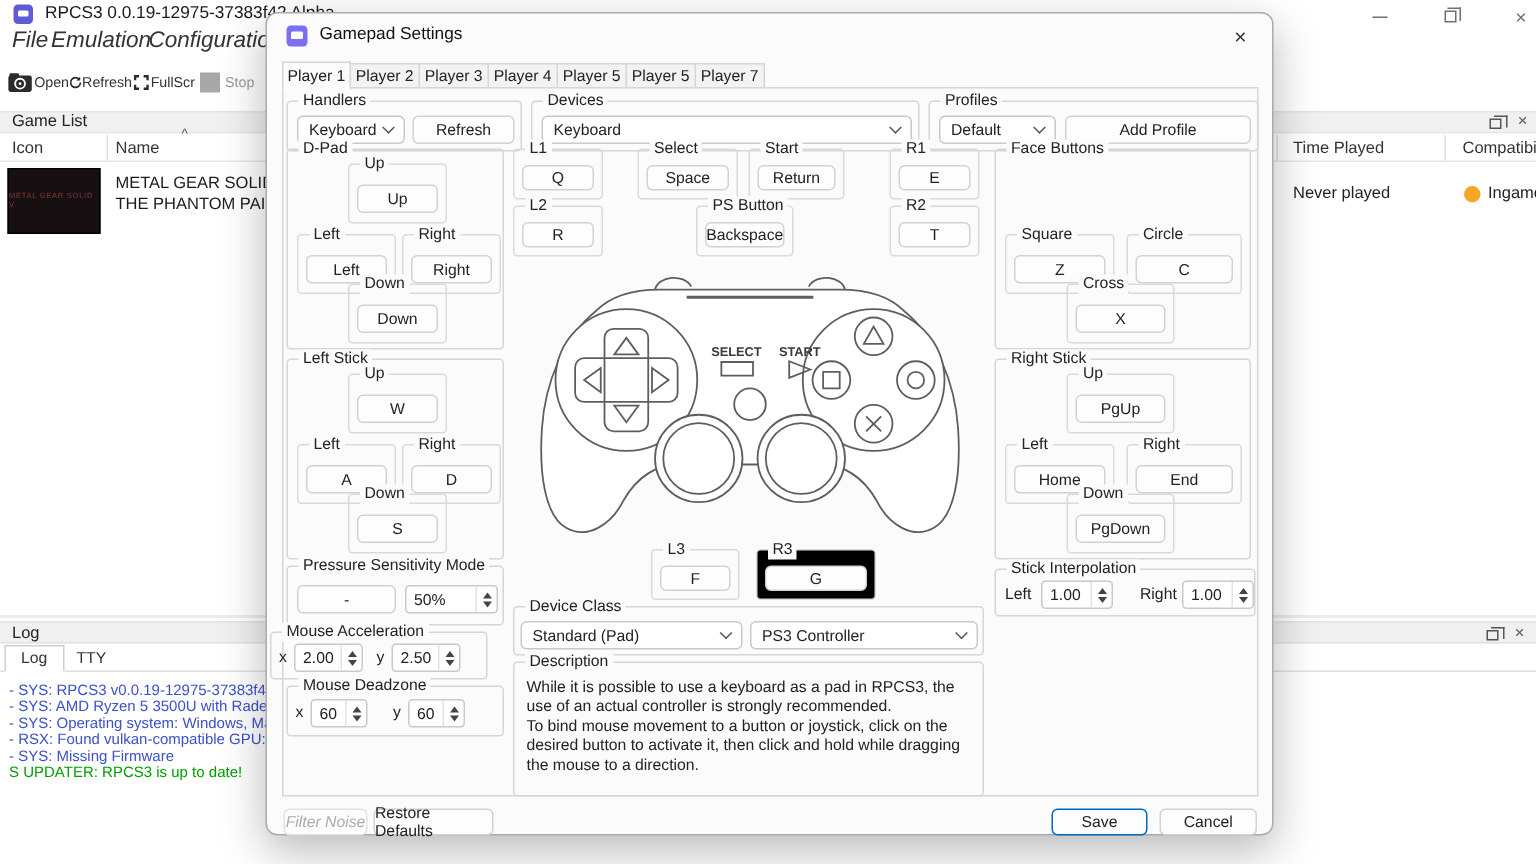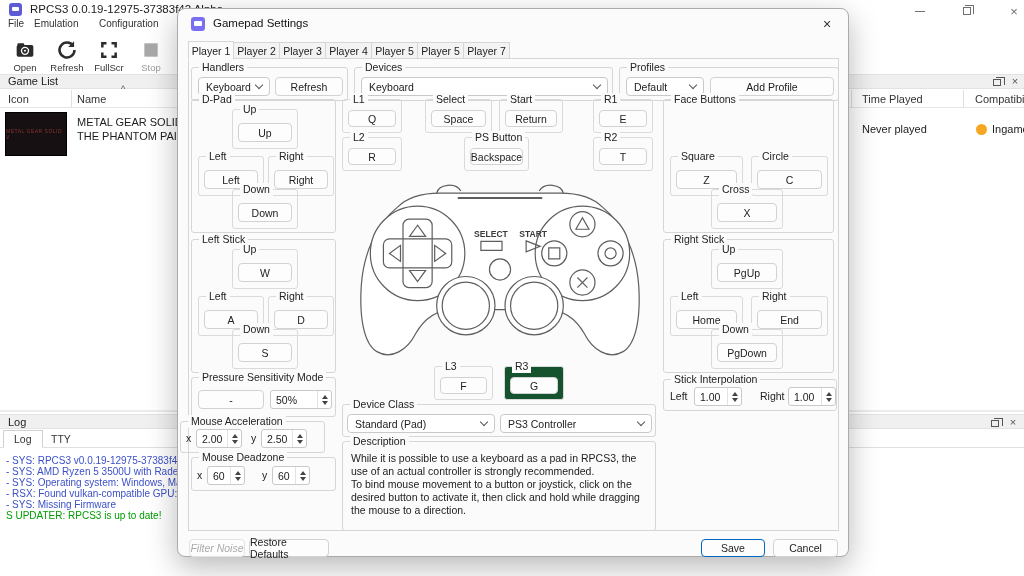--- a/index.html
+++ b/index.html
@@ -12,23 +12,23 @@
   #titlebar { left:0; top:0; width:1024px; height:18px; background:#fff; }
   #app-icon { left:9px; top:3px; width:13px; height:13px; background:#5f5bd7; border-radius:3px; }
   #app-icon::after { content:""; position:absolute; left:3px; top:4px; width:7px; height:4px; background:#fff; border-radius:1px; }
   #app-title { left:30px; top:3px; font-size:11.5px; color:#1a1a1a; white-space:nowrap; }
   .wc { top:4px; width:30px; height:14px; display:flex; align-items:center; justify-content:center; color:#707070; font-size:12px; }
   #wc-min { left:905px; } #wc-min i { display:block; width:10px; height:1px; background:#707070; }
   #wc-max { left:952px; } .restore-ic { position:relative; width:8px; height:8px; border:1px solid #707070; background:#fff; }
   .restore-ic::before { content:""; position:absolute; left:1px; top:-3px; width:8px; height:8px; border:1px solid #707070; border-bottom:none; border-left:none; }
   #wc-close { left:999px; font-size:13px; }
   #menubar { left:0; top:18px; width:1024px; height:15px; }
-  .menu-item { position:absolute; top:0; font-size:10px; color:#333; }
+  .menu-item { position:absolute; top:0; font-size:15px; color:#333;font-style:italic; }
   #toolbar { left:0; top:35px; width:1024px; height:38px; display:flex; padding-left:4px; }
-  .tool-btn { width:42px; height:38px; display:flex; flex-direction:column; align-items:center; justify-content:flex-end; }
+  .tool-btn { width:42px; height:38px; display:flex; flex-direction:row; align-items:center; justify-content:flex-start; }
   .tool-btn svg { width:20px; height:20px; margin-top:2px; }
   .tool-label { font-size:9.5px; color:#333; margin-top:2px; }
   .tool-label.dis { color:#9a9a9a; }
 
   
   #gl-header { left:0; top:74px; width:1024px; height:15px; background:#f0f0f0; border-top:1px solid #e3e3e3; border-bottom:1px solid #e3e3e3; }
   #gl-title { left:8px; top:75px; font-size:11px; color:#222; }
   .dock-btn { width:14px; height:12px; display:flex; align-items:center; justify-content:center; color:#555; font-size:11px; }
   .float-ic { position:relative; width:8px; height:7px; border:1px solid #555; background:transparent; }
   .float-ic::before { content:""; position:absolute; left:2px; top:-3px; width:8px; height:7px; border:1px solid #555; border-bottom:none; border-left:none; }
@@ -400,21 +400,21 @@
         <circle cx="194" cy="128" r="23.5"></circle>
       </g>
       <text x="151" y="60" font-size="8.5" font-weight="bold" text-anchor="middle" fill="#3a3a3a">SELECT</text>
       <text x="193" y="60" font-size="8.5" font-weight="bold" text-anchor="middle" fill="#3a3a3a">START</text>
     </svg>
 
     <div class="kgrp" style="left:256px;top:357px;width:59px;background:#fbfbfb">
       <span class="glbl">L3</span>
       <div class="btn">F</div>
     </div>
-    <div class="kgrp" style="left:326px;top:357px;width:60px;background:#14532d">
+    <div class="kgrp" style="left:326px;top:357px;width:80px;background:#000000">
       <span class="glbl">R3</span>
       <div class="btn">G</div>
     </div>
 
     <div class="grp" style="left:164px;top:395px;width:314px;height:33px">
       <span class="glbl">Device Class</span>
       <div class="combo" style="left:4px;top:9px;width:148px;height:19px">
         <span>Standard (Pad)</span>
           <i class="chev"></i>
       </div>

